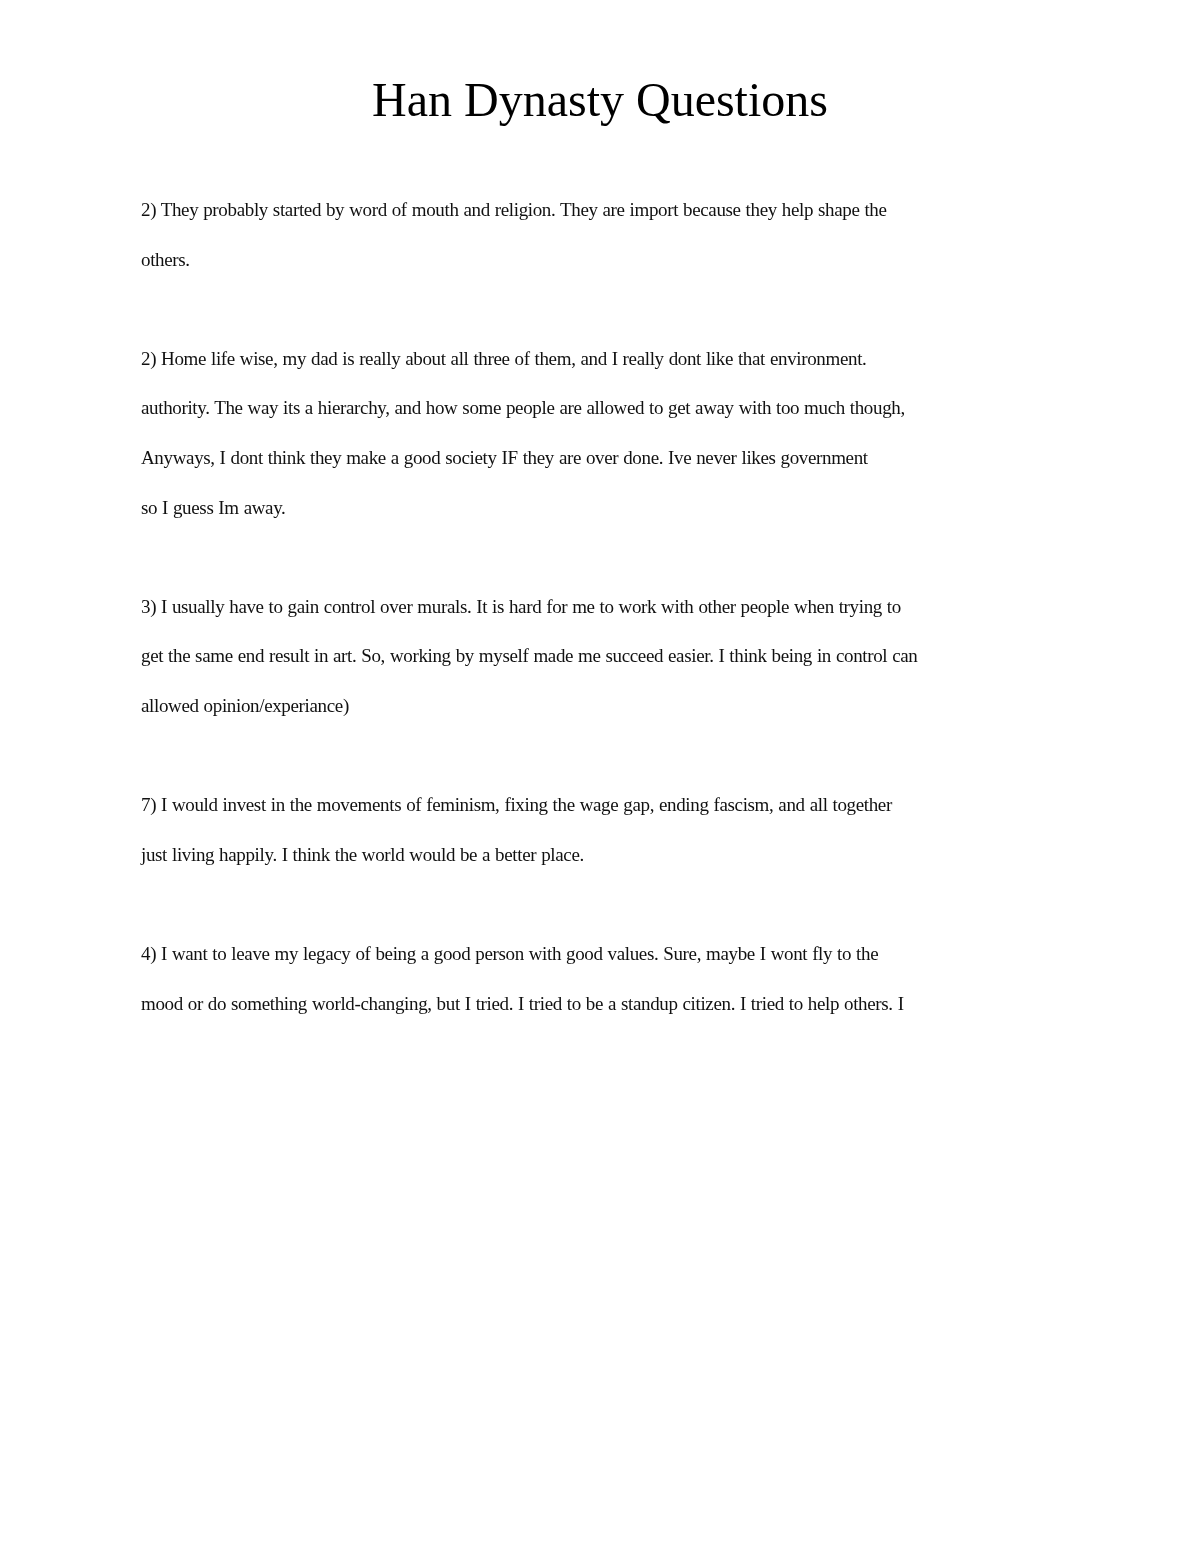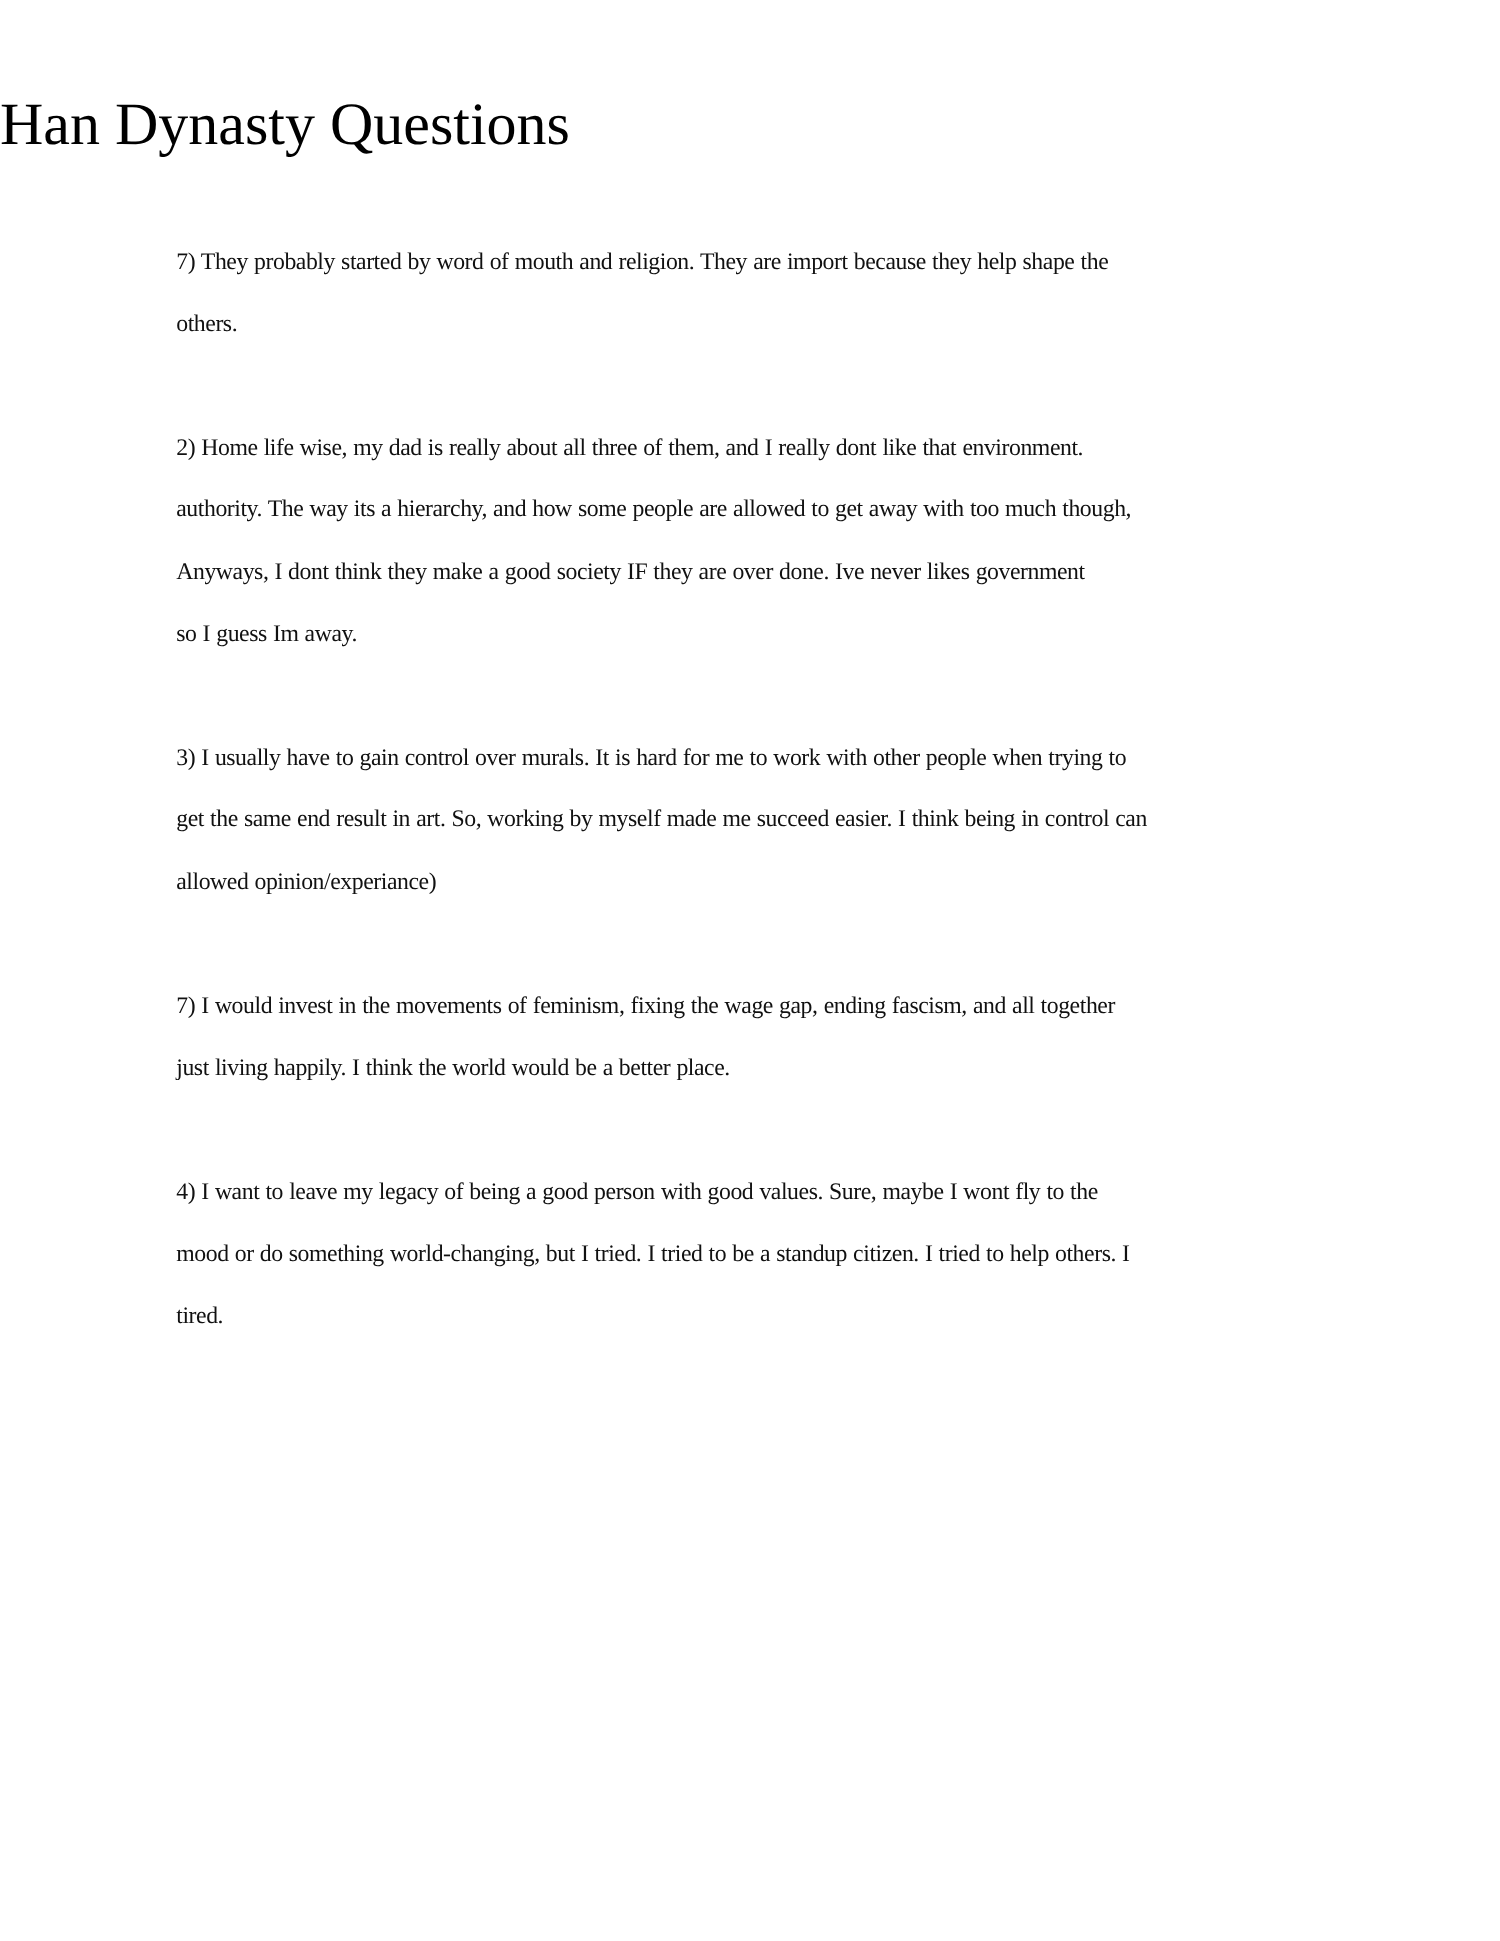--- a/index.html
+++ b/index.html
@@ -21,20 +21,21 @@
       top: 0;
       width: 1200px;
       height: 1553px;
       background: #ffffff;
     }
     .title {
       position: absolute;
       top: 70px;
       left: 0;
       width: 1200px;
+      text-align: center;
       font-size: 48px;
       line-height: 60px;
       font-weight: normal;
       margin: 0;
       color: #000000;
     }
     .body-text {
       position: absolute;
       left: 141px;
       top: 185px;
@@ -55,21 +56,21 @@
   </style>
 </head>
 <body>
 
 <div class="page">
   <h1 class="title">Han Dynasty Questions</h1>
 
   <div class="body-text">
 
     <p class="answer">
-      <span class="line">7) They probably started by word of mouth and religion. They are import because they help shape the</span>
+      <span class="line">2) They probably started by word of mouth and religion. They are import because they help shape the</span>
       <span class="line">others.</span>
     </p>
 
     <p class="answer">
       <span class="line">2) Home life wise, my dad is really about all three of them, and I really dont like that environment.</span>
       <span class="line">authority. The way its a hierarchy, and how some people are allowed to get away with too much though,</span>
       <span class="line">Anyways, I dont think they make a good society IF they are over done. Ive never likes government</span>
       <span class="line">so I guess Im away.</span>
     </p>
 
@@ -80,17 +81,16 @@
     </p>
 
     <p class="answer">
       <span class="line">7) I would invest in the movements of feminism, fixing the wage gap, ending fascism, and all together</span>
       <span class="line">just living happily. I think the world would be a better place.</span>
     </p>
 
     <p class="answer">
       <span class="line">4) I want to leave my legacy of being a good person with good values. Sure, maybe I wont fly to the</span>
       <span class="line">mood or do something world-changing, but I tried. I tried to be a standup citizen. I tried to help others. I</span>
-      <span class="line">tired.</span>
     </p>
 
   </div>
 </div>
 
 </body></html>

